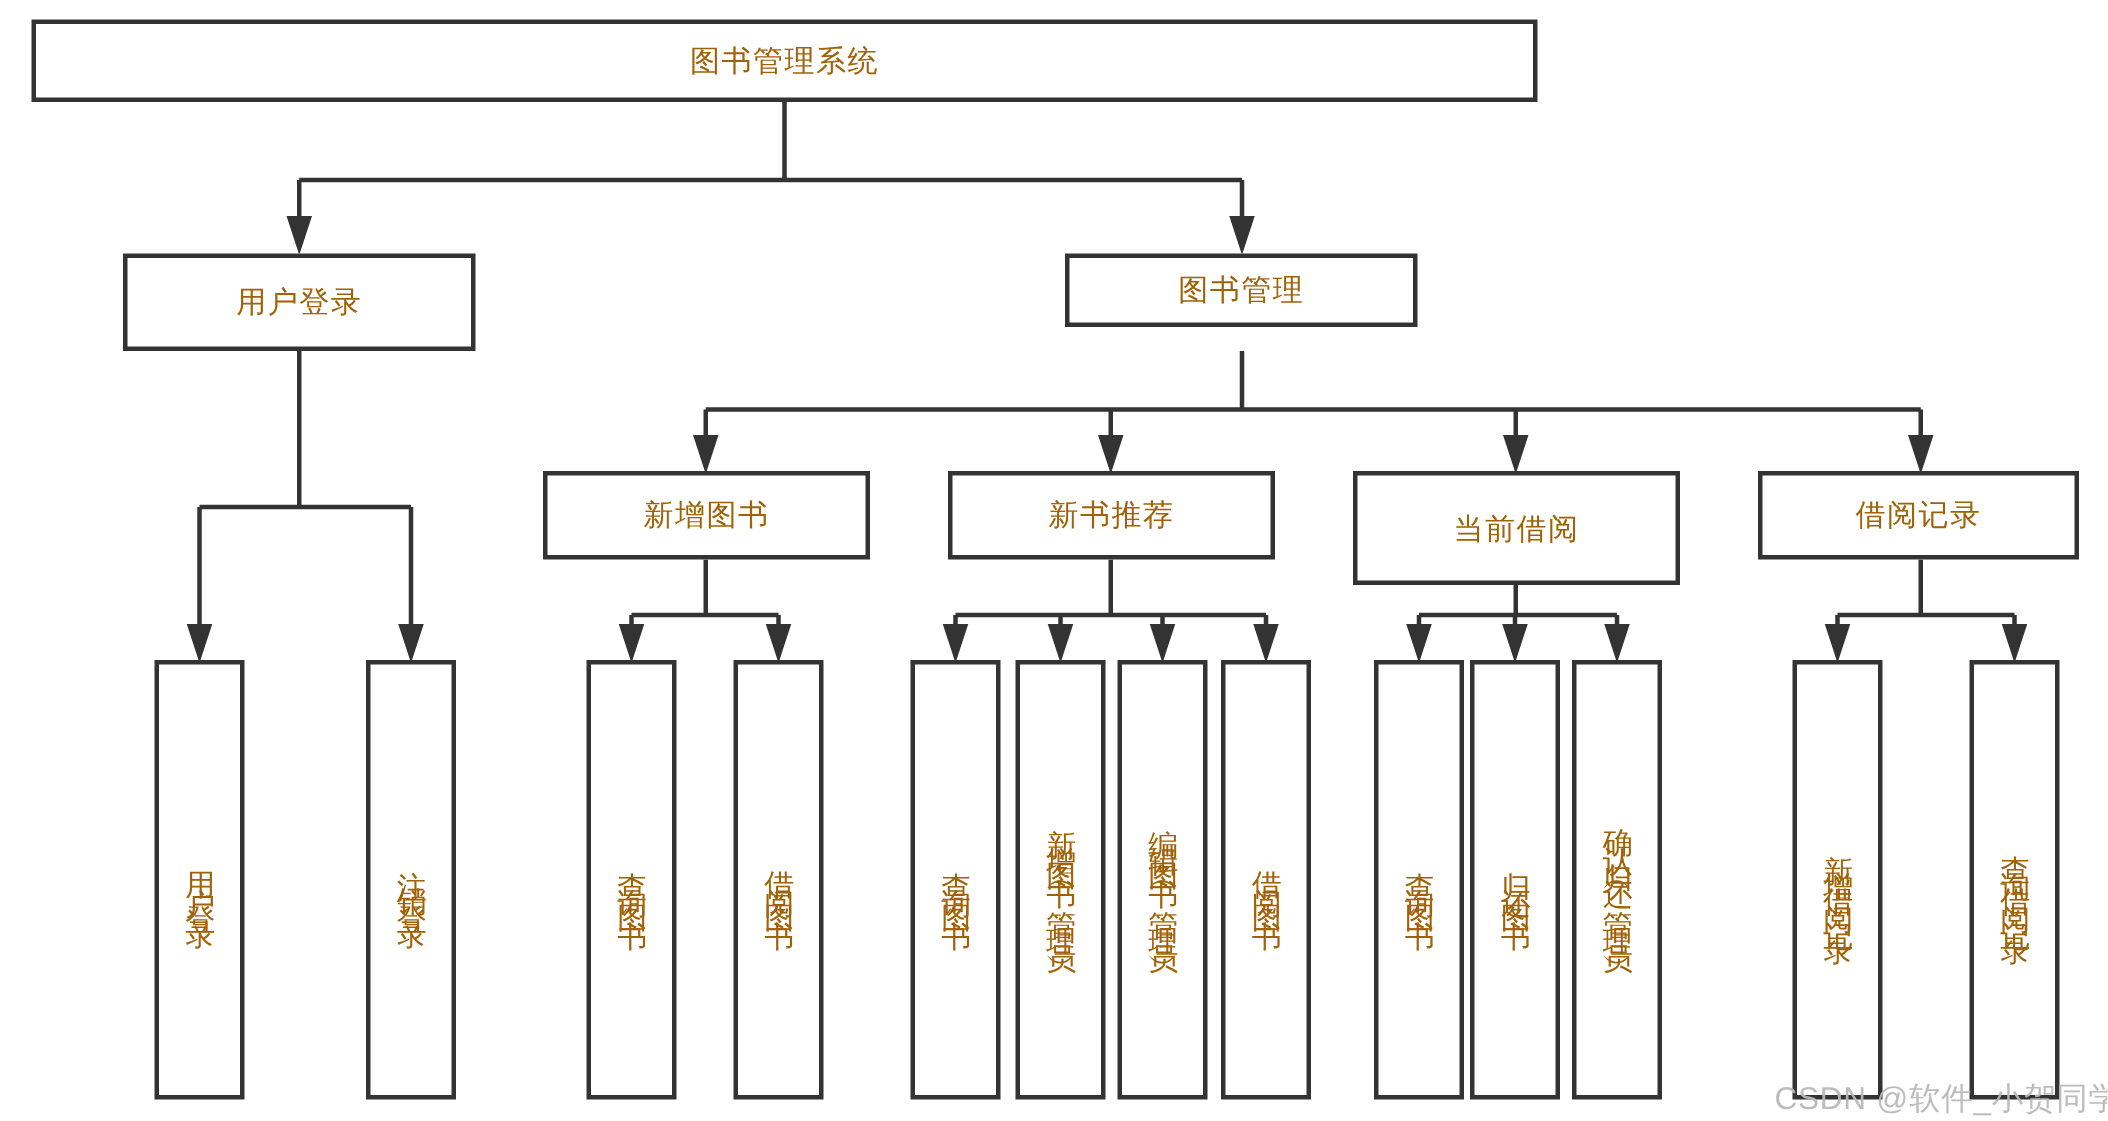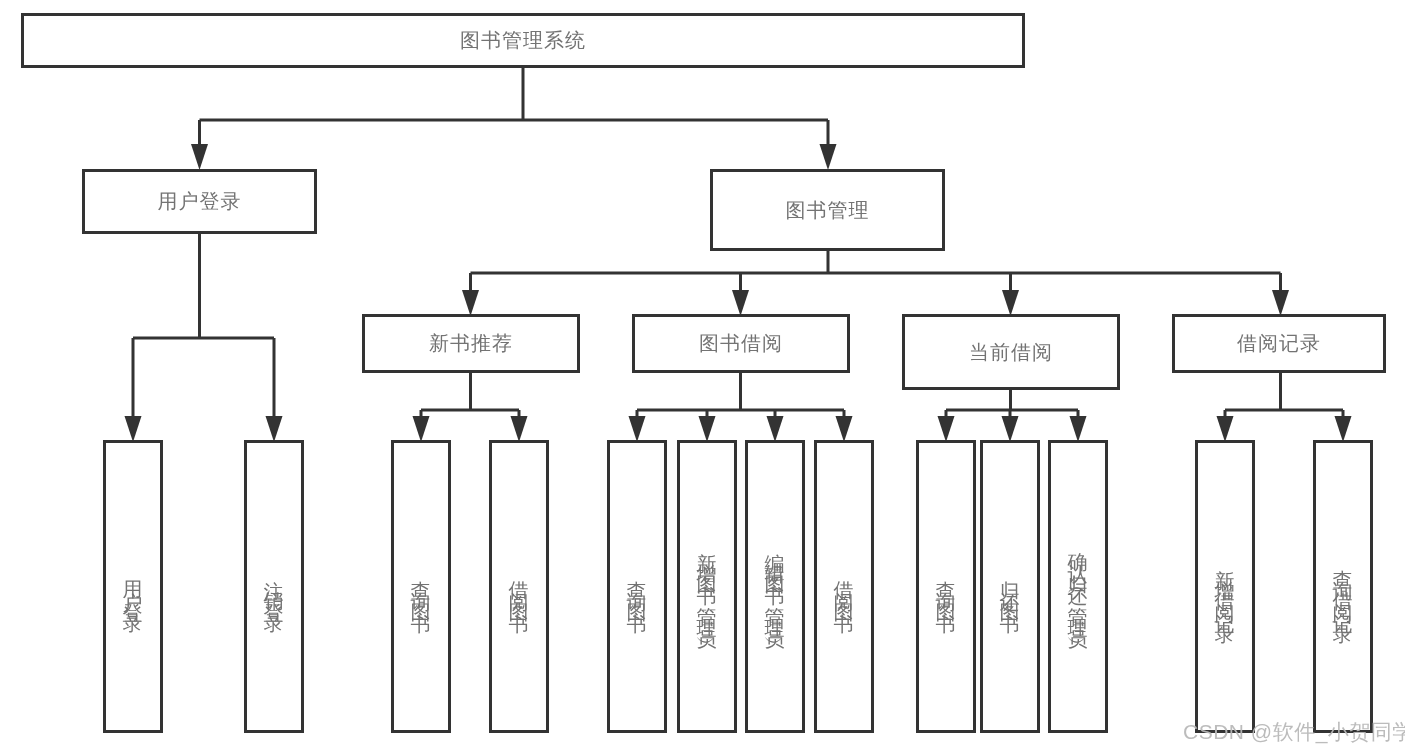--- a/index.html
+++ b/index.html
@@ -18,21 +18,21 @@
     z-index: 1;
   }
   .node {
     position: absolute;
     box-sizing: border-box;
     border: 3px solid #333333;
     background: #ffffff;
     display: flex;
     align-items: center;
     justify-content: center;
-    color: #737373;
+    color: #a16207;
     z-index: 2;
   }
   .hbox { font-size: 20px; letter-spacing: 1px; }
   .vbox { font-size: 20px; }
   .vbox .vlabel {
     writing-mode: vertical-rl;
     text-orientation: mixed;
     letter-spacing: 11px;
     line-height: 1;
   }
@@ -91,29 +91,29 @@
     </g>
   </svg>
 
   <div class="node hbox" style="left:21px; top:13px; width:1004px; height:55px;">
     <span>图书管理系统</span>
   </div>
 
   <div class="node hbox" style="left:82px; top:169px; width:235px; height:65px;">
     <span>用户登录</span>
   </div>
-  <div class="node hbox" style="left:710px; top:169px; width:235px; height:82px;">
+  <div class="node hbox" style="left:710px; top:169px; width:235px; height:49px;">
     <span>图书管理</span>
   </div>
 
   <div class="node hbox" style="left:362px; top:314px; width:218px; height:59px;">
-    <span>新书推荐</span>
+    <span>新增图书</span>
   </div>
   <div class="node hbox" style="left:632px; top:314px; width:218px; height:59px;">
-    <span>图书借阅</span>
+    <span>新书推荐</span>
   </div>
   <div class="node hbox" style="left:902px; top:314px; width:218px; height:76px;">
     <span>当前借阅</span>
   </div>
   <div class="node hbox" style="left:1172px; top:314px; width:214px; height:59px;">
     <span>借阅记录</span>
   </div>
 
   <div class="node vbox" style="left:103px; top:440px; width:60px; height:293px;">
     <span class="vlabel">用户登录</span>

